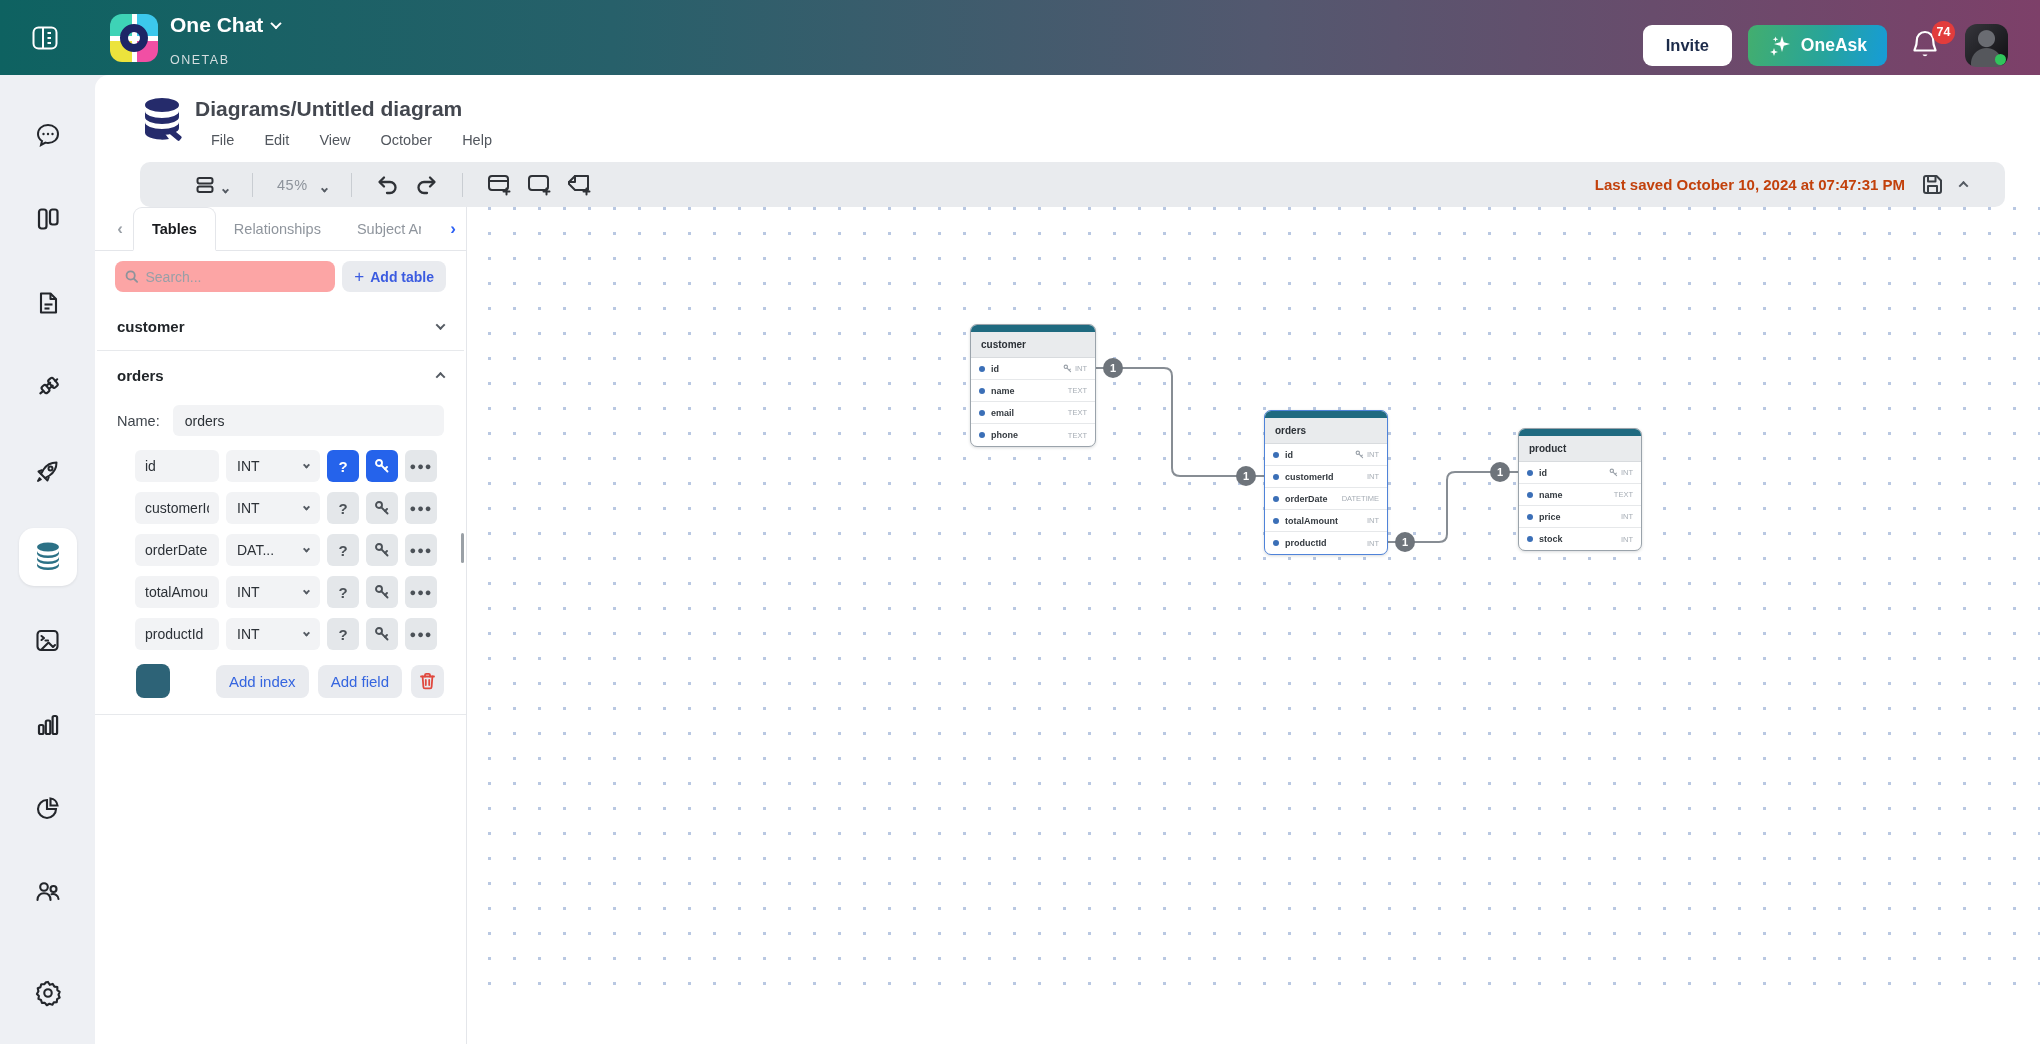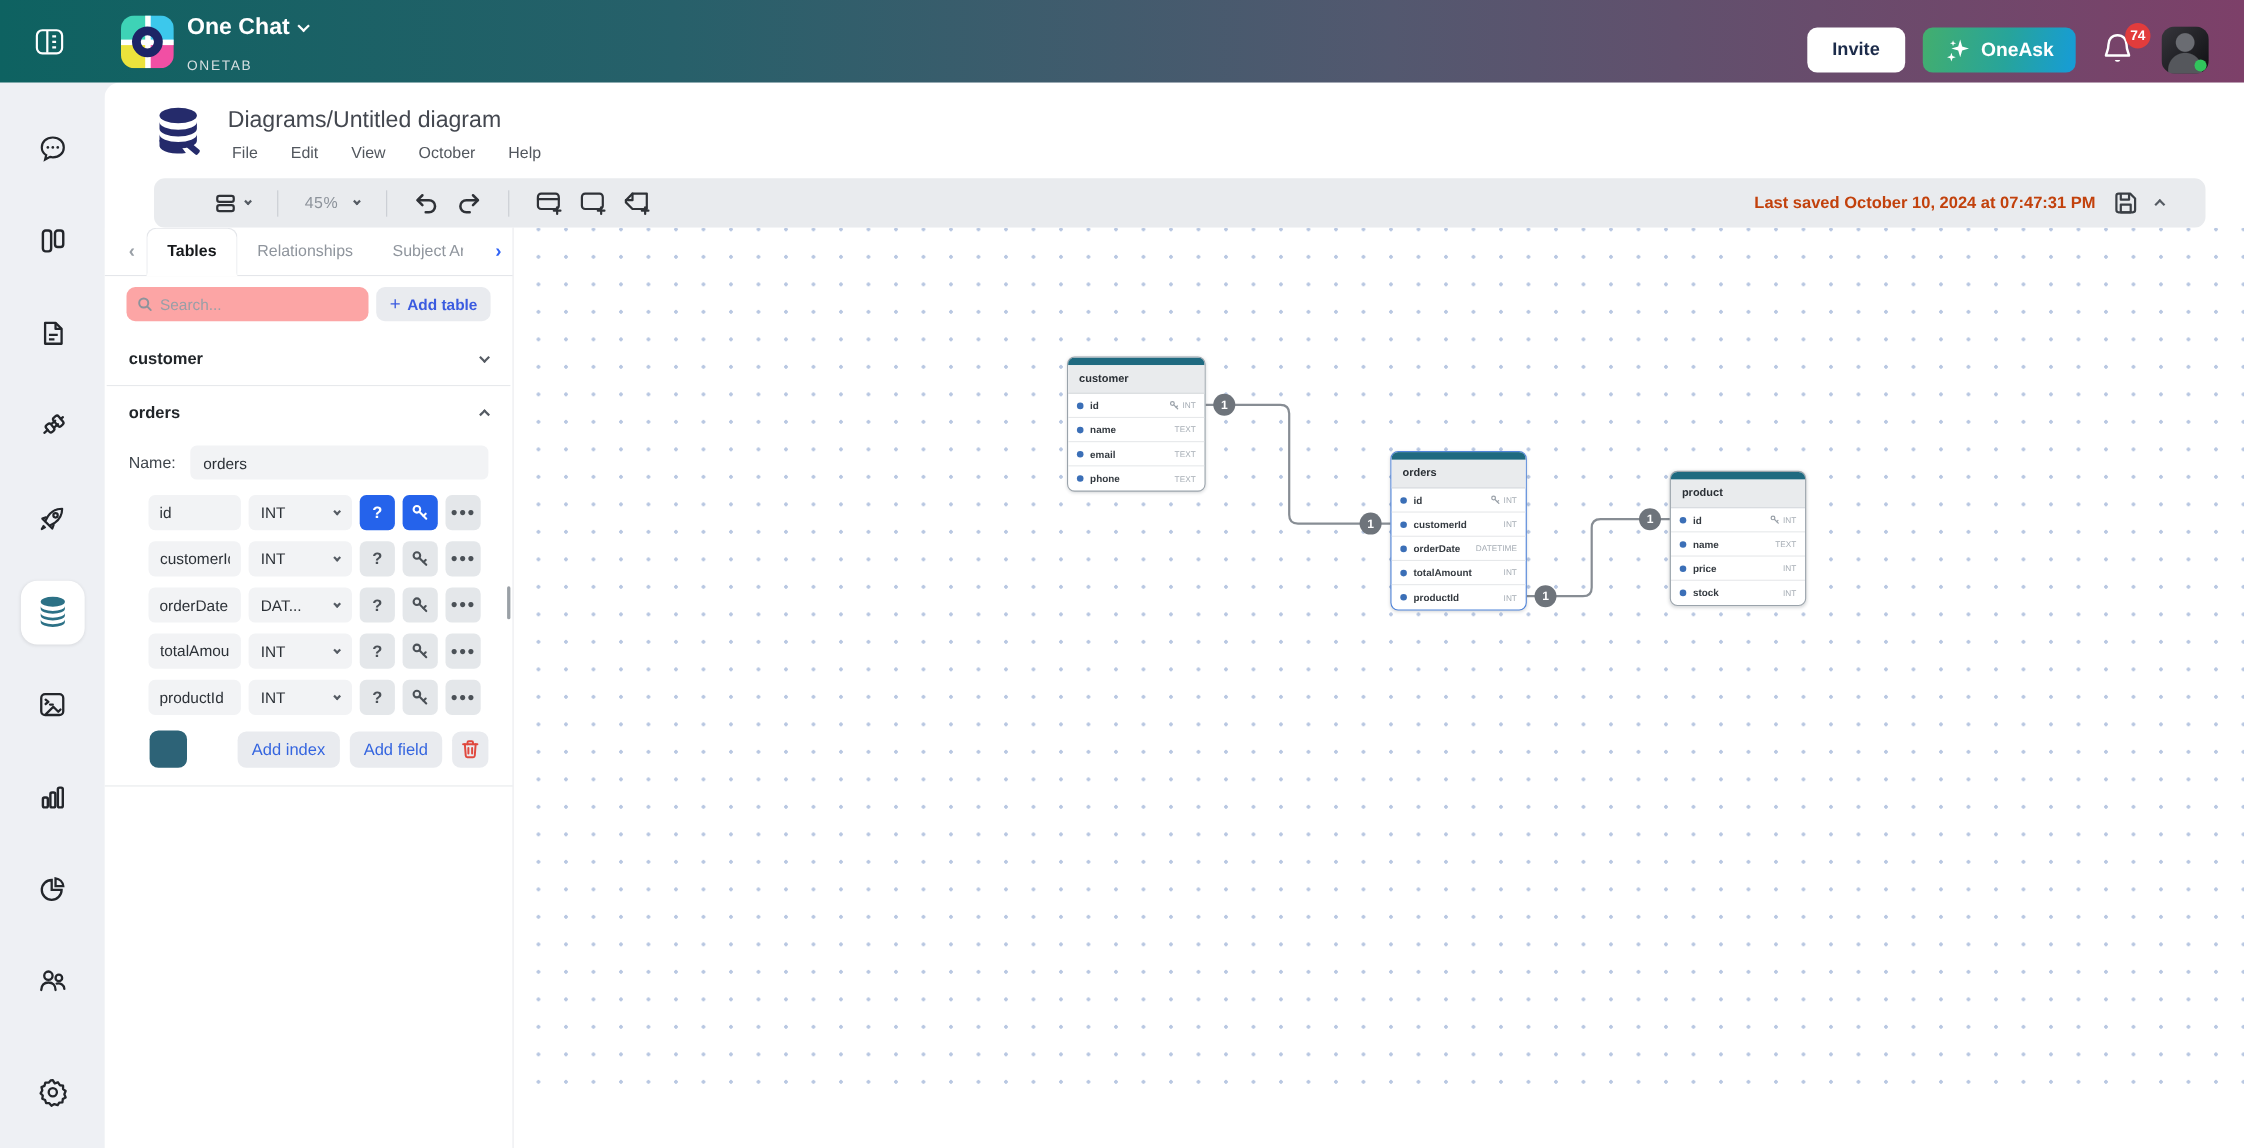--- a/index.html
+++ b/index.html
@@ -43,32 +43,32 @@
   .nav-ico{position:absolute;left:50%;transform:translate(-50%,-50%);width:30px;height:30px;
            display:flex;align-items:center;justify-content:center;color:#23262b;cursor:pointer}
   .nav-active-card{position:absolute;left:50%;transform:translate(-50%,-50%);width:58px;height:58px;
            background:#fff;border-radius:15px;box-shadow:0 1px 3px rgba(0,0,0,.08);cursor:pointer;
            display:flex;align-items:center;justify-content:center;color:#2c7186}
 
   
   .content{position:absolute;left:95px;top:75px;width:1945px;height:969px;background:#fff;
            border-top-left-radius:14px;overflow:hidden}
   .doc-ico{position:absolute;left:47px;top:21px;width:44px;height:54px;color:#252b6b}
-  .page-title{position:absolute;left:112px;top:22px;font-size:21px;color:#43474f;font-weight:400}
+  .page-title{position:absolute;left:100px;top:22px;font-size:21px;color:#43474f;font-weight:700}
   .menubar{position:absolute;left:116px;top:57px;display:flex;gap:30px}
   .menubar span{font-size:14.5px;color:#52575e;cursor:pointer}
 
   .toolbar{position:absolute;left:45px;top:87px;width:1865px;height:45px;background:#e9ebee;
            border-radius:10px;display:flex;align-items:center;padding:0 22px}
   .tbar-left{display:flex;align-items:center;gap:14px;padding-left:34px;color:#2f3237}
   .tbar-sep{width:1px;height:24px;background:#c9cdd2;margin:0 10px}
   .zoom-val{font-size:14.5px;color:#8d939b;letter-spacing:.5px}
   .tbar-right{margin-left:auto;display:flex;align-items:center;gap:16px;padding-right:16px}
   .last-saved{font-size:15px;font-weight:600;color:#c2410c}
-  .ibtn{display:flex;align-items:center;justify-content:center;cursor:pointer;color:#2f3237;background:none;border:none;padding:0}
+  .ibtn{display:flex;align-items:flex-end;justify-content:center;cursor:pointer;color:#2f3237;background:none;border:none;padding:0}
 
   .chev{display:inline-block;width:7px;height:7px;border-right:2px solid #555b63;border-bottom:2px solid #555b63}
   .chev.down{transform:rotate(45deg) translate(-1px,-1px)}
   .chev.up{transform:rotate(-135deg) translate(-1px,-1px)}
   .chev.sm{width:5px;height:5px}
   .chev.white{border-color:#fff;width:8px;height:8px}
 
   
   .workspace{position:absolute;left:0;top:132px;width:1945px;height:837px;display:flex}
   .panel{position:relative;width:372px;height:100%;background:#fff;border-right:1px solid #e4e6ea;flex:none}

